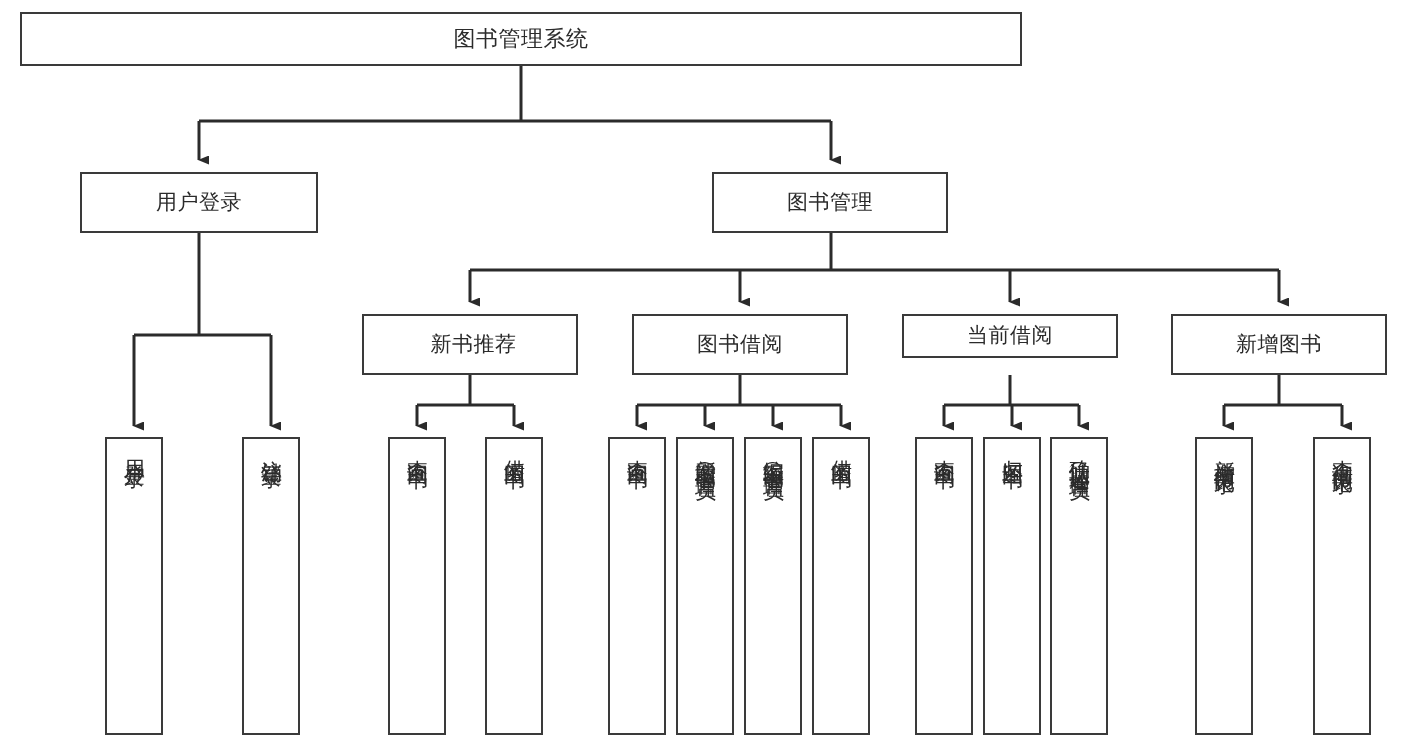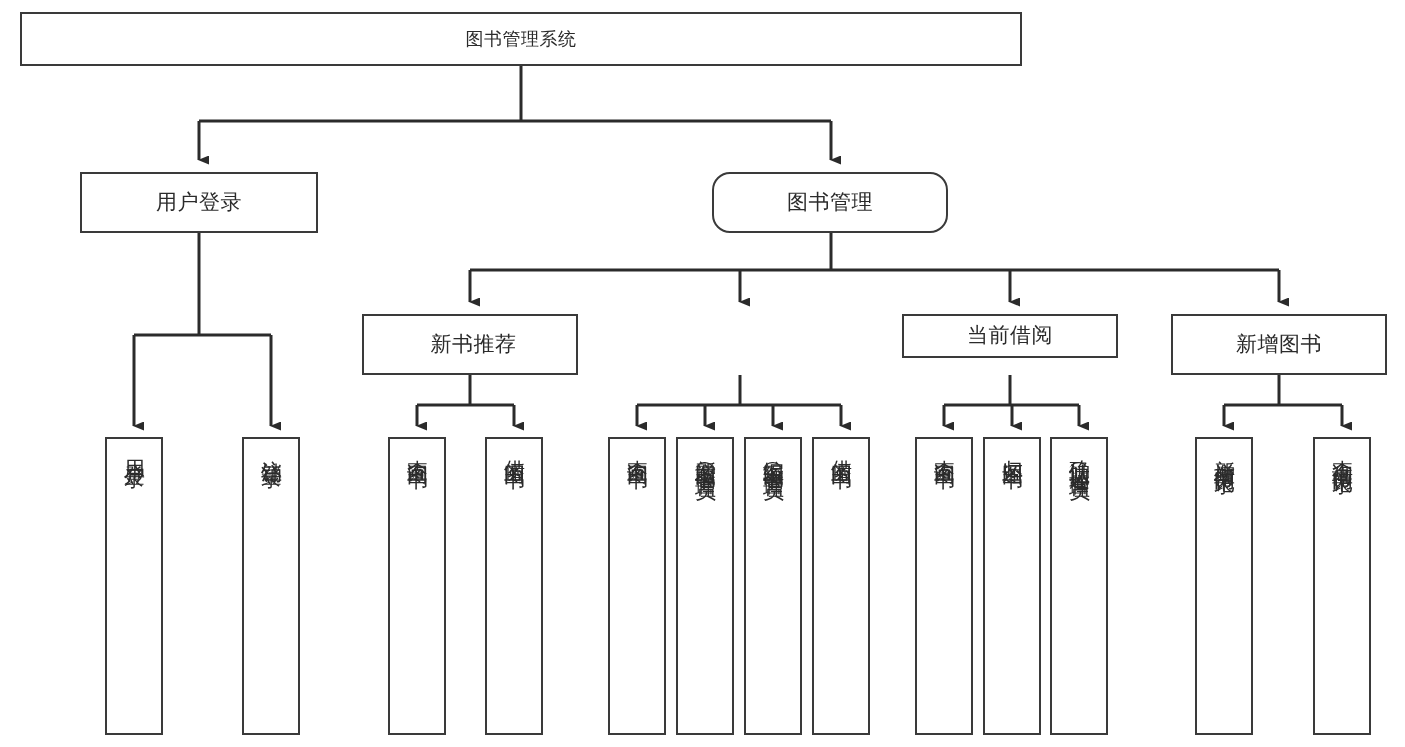--- a/index.html
+++ b/index.html
@@ -42,21 +42,21 @@
     line-height: 1.12;
     letter-spacing: 0.5px;
     color: #2b2b2b;
   }
   
   .node.h .label {
     font-size: 21px;
     writing-mode: horizontal-tb;
   }
   .node.root .label {
-    font-size: 18px;
+    font-size: 22px;
   }
   
   .node.v {
     align-items: flex-start;
     padding-top: 4px;
   }
   .node.v .label {
     writing-mode: vertical-rl;
     text-orientation: upright;
     font-size: 21px;
@@ -128,27 +128,30 @@
     </g>
   </svg>
 
   <div class="node h root" style="left:20px; top:12px; width:1002px; height:54px;">
     <span class="label">图书管理系统</span>
   </div>
 
   <div class="node h" style="left:80px; top:172px; width:238px; height:61px;">
     <span class="label">用户登录</span>
   </div>
-  <div class="node h" style="left:712px; top:172px; width:236px; height:61px;border-radius:18px;">
+  <div class="node h" style="left:712px; top:172px; width:236px; height:61px;">
     <span class="label">图书管理</span>
   </div>
 
   <div class="node h" style="left:362px; top:314px; width:216px; height:61px;padding-left:7px;">
     <span class="label">新书推荐</span>
   </div>
+  <div class="node h" style="left:632px; top:314px; width:216px; height:61px;">
+    <span class="label">图书借阅</span>
+  </div>
   <div class="node h" style="left:902px; top:314px; width:216px; height:44px;">
     <span class="label">当前借阅</span>
   </div>
   <div class="node h" style="left:1171px; top:314px; width:216px; height:61px;">
     <span class="label">新增图书</span>
   </div>
 
   <div class="node v" style="left:105px; top:437px; width:58px; height:298px;">
     <span class="label">用户登录</span>
   </div>

